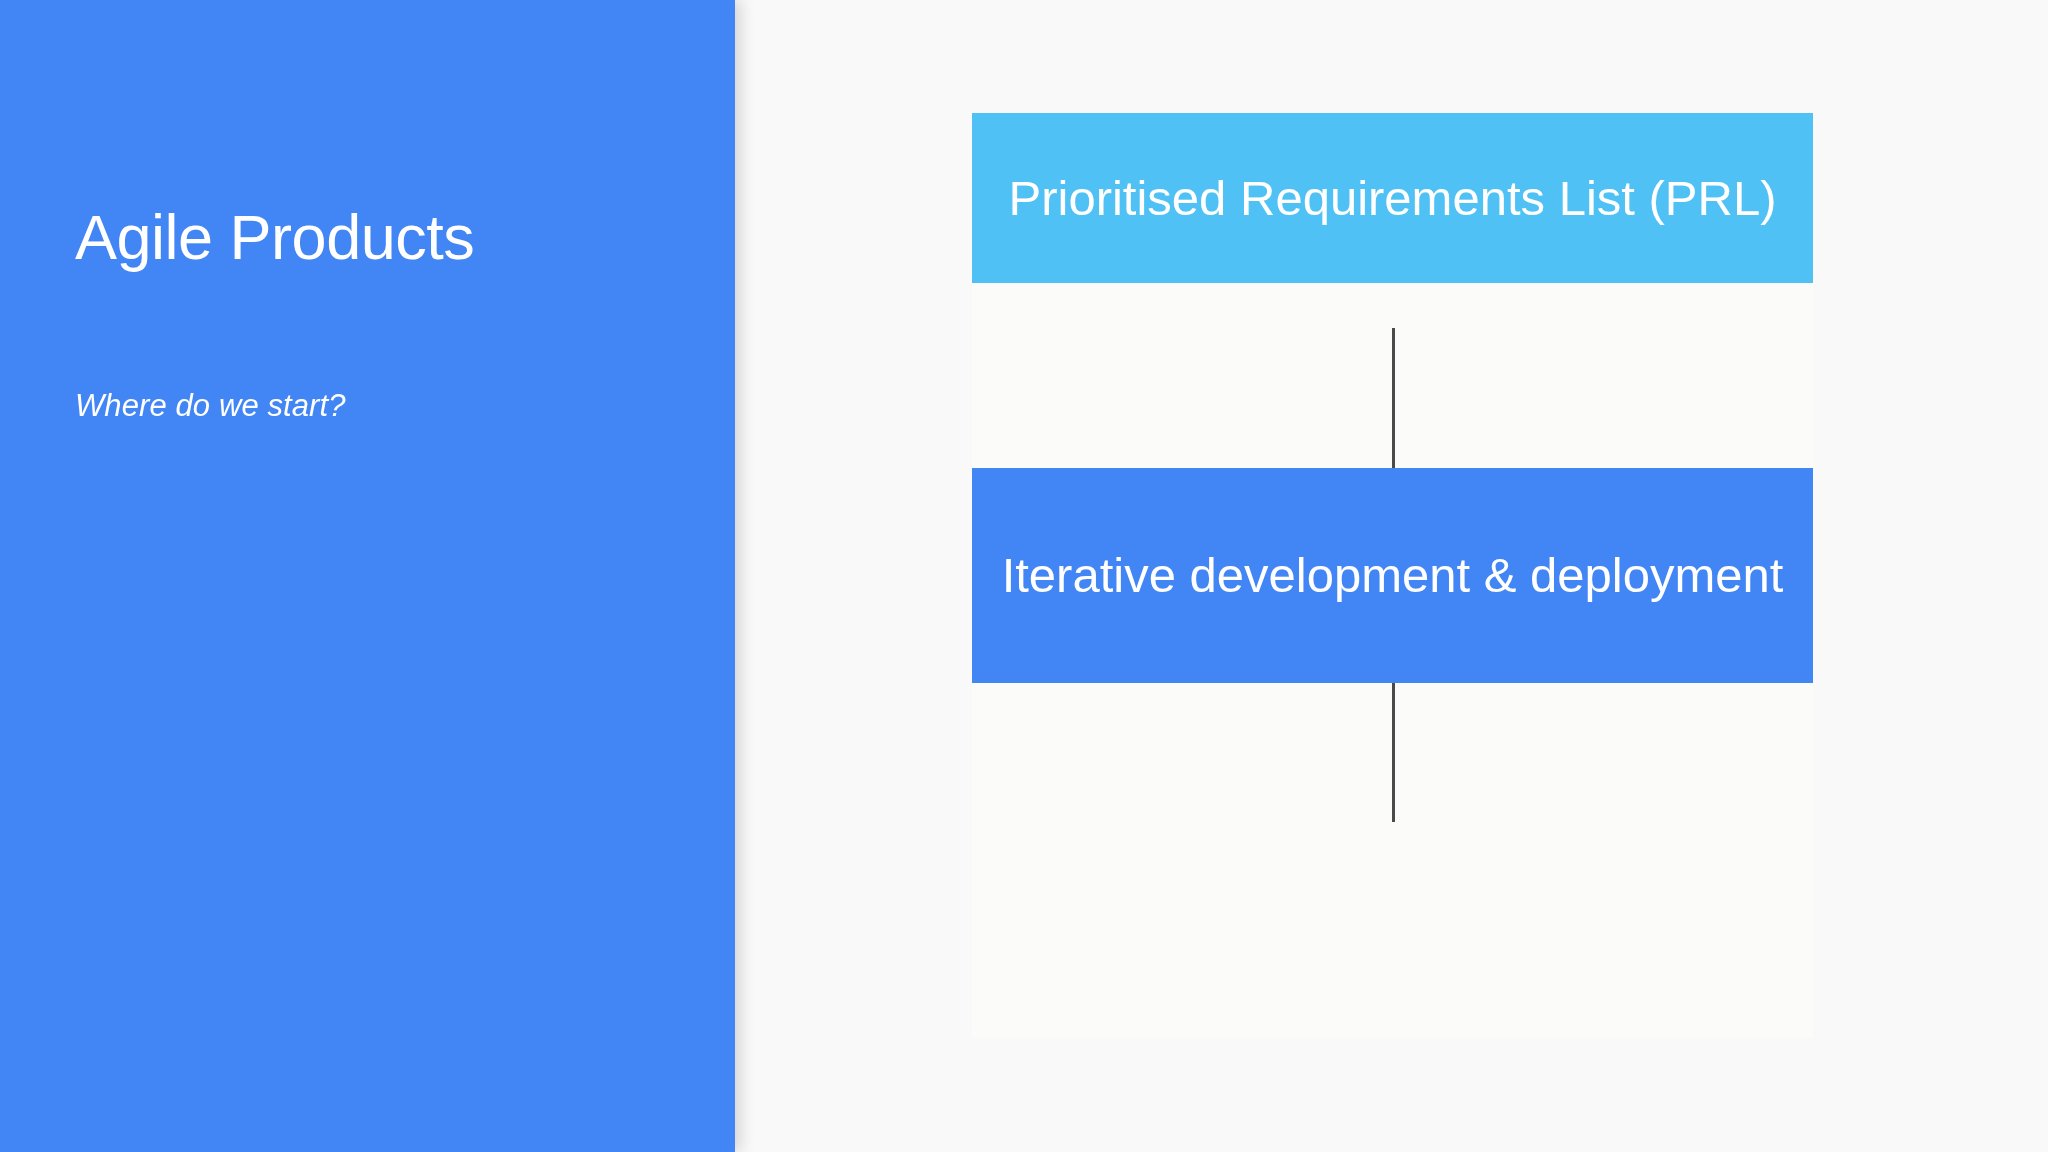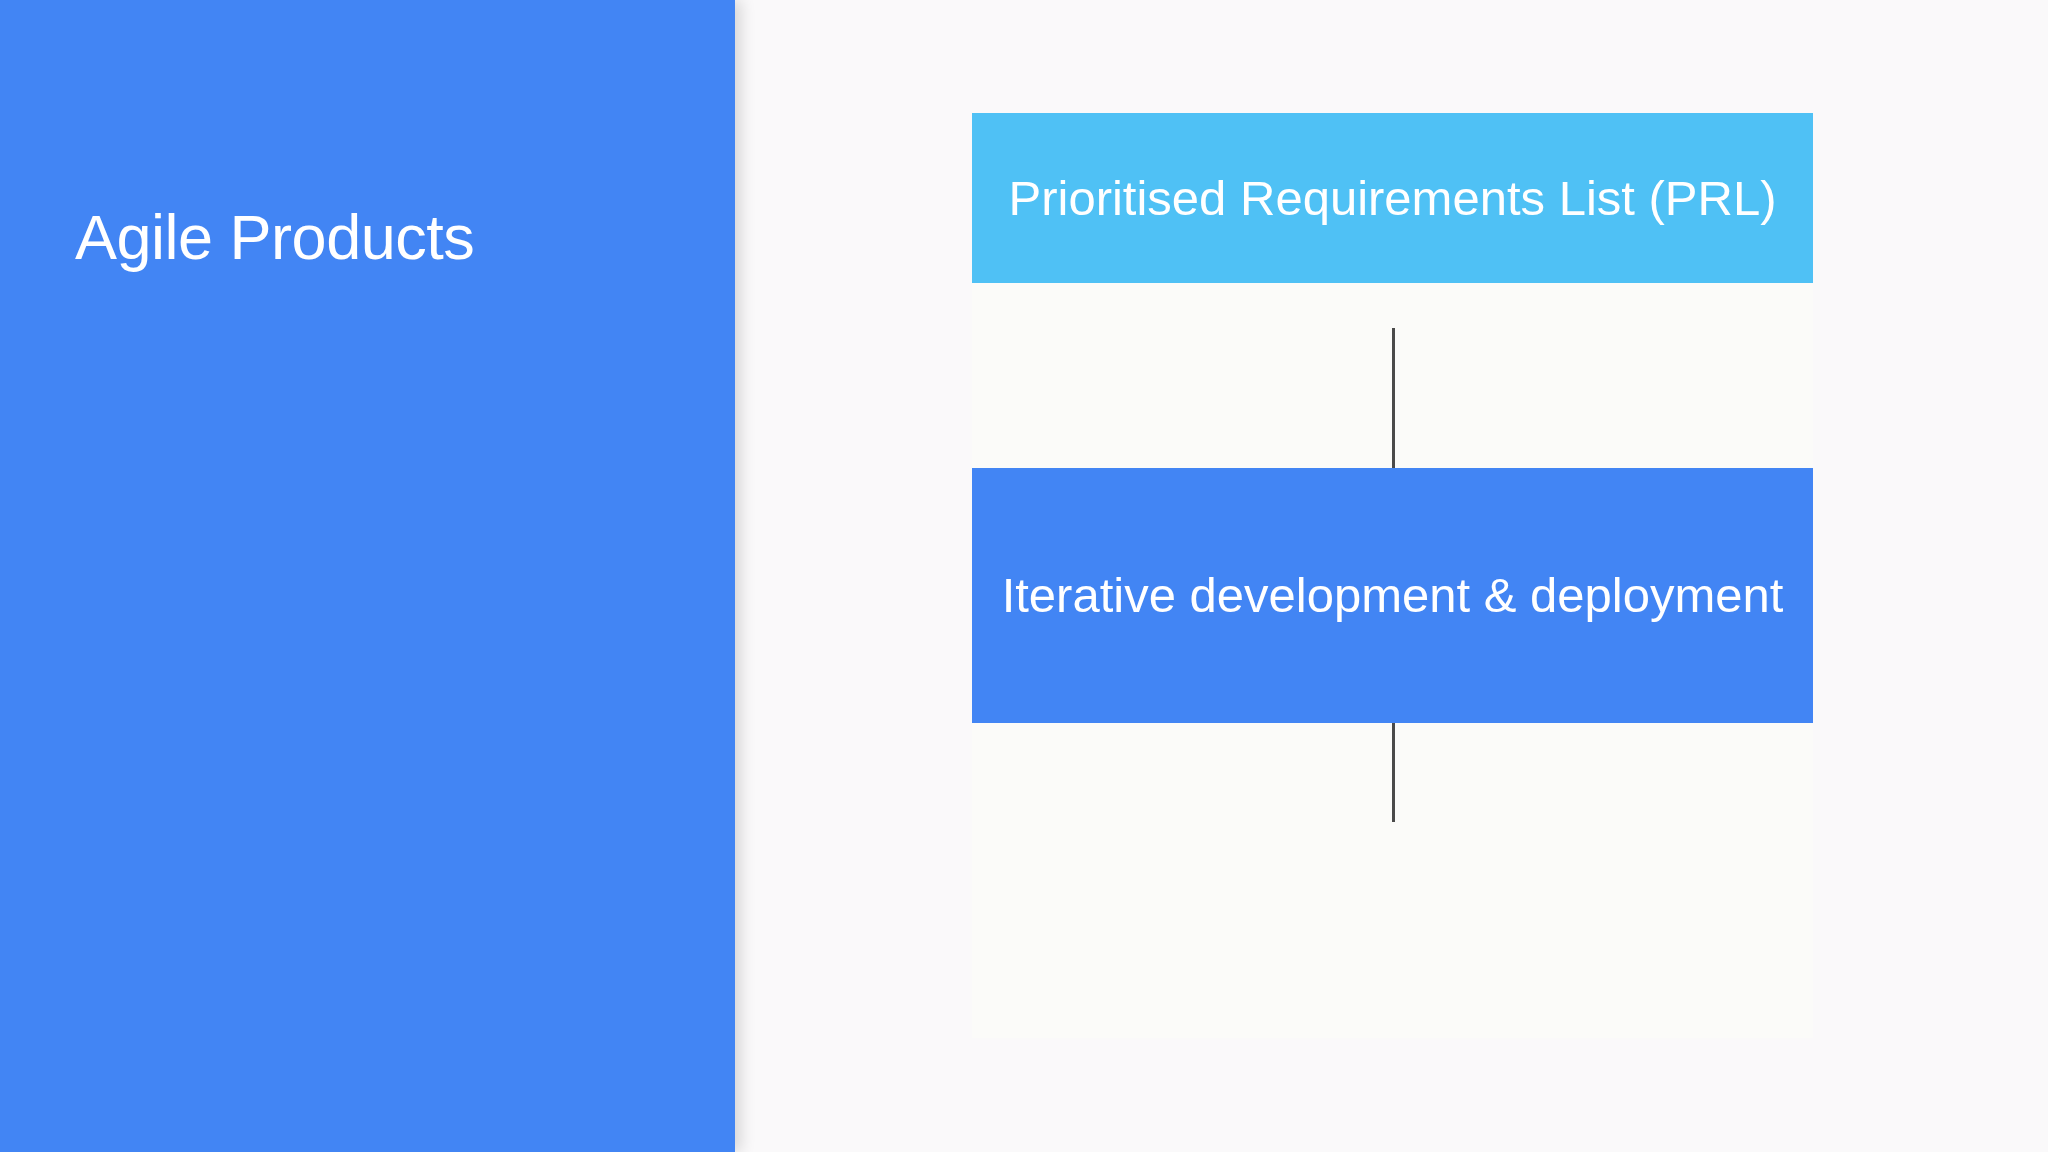--- a/index.html
+++ b/index.html
@@ -117,21 +117,21 @@
   }
 
   .node-prl {
     top: 113px;
     height: 170px;
     background: #4fc1f5;
   }
 
   .node-iterative {
     top: 468px;
-    height: 255px;
+    height: 215px;
     background: #4285f4;
   }
 
   .node-stories {
     top: 820px;
     height: 218px;
     background: #0b77be;
   }
 
   .node-label {
@@ -159,20 +159,21 @@
   }
 </style>
 </head>
 <body>
 
 <div class="slide">
 
   <section class="left-panel">
     <div class="panel-inner">
       <h1 class="slide-title">Agile Products</h1>
+      <p class="slide-subtitle">Where do we start?</p>
     </div>
   </section>
 
   <section class="diagram-area"></section>
 
   <div class="diagram-backdrop"></div>
 
   <div class="flow">
 
     <div class="connector connector-1"></div>

